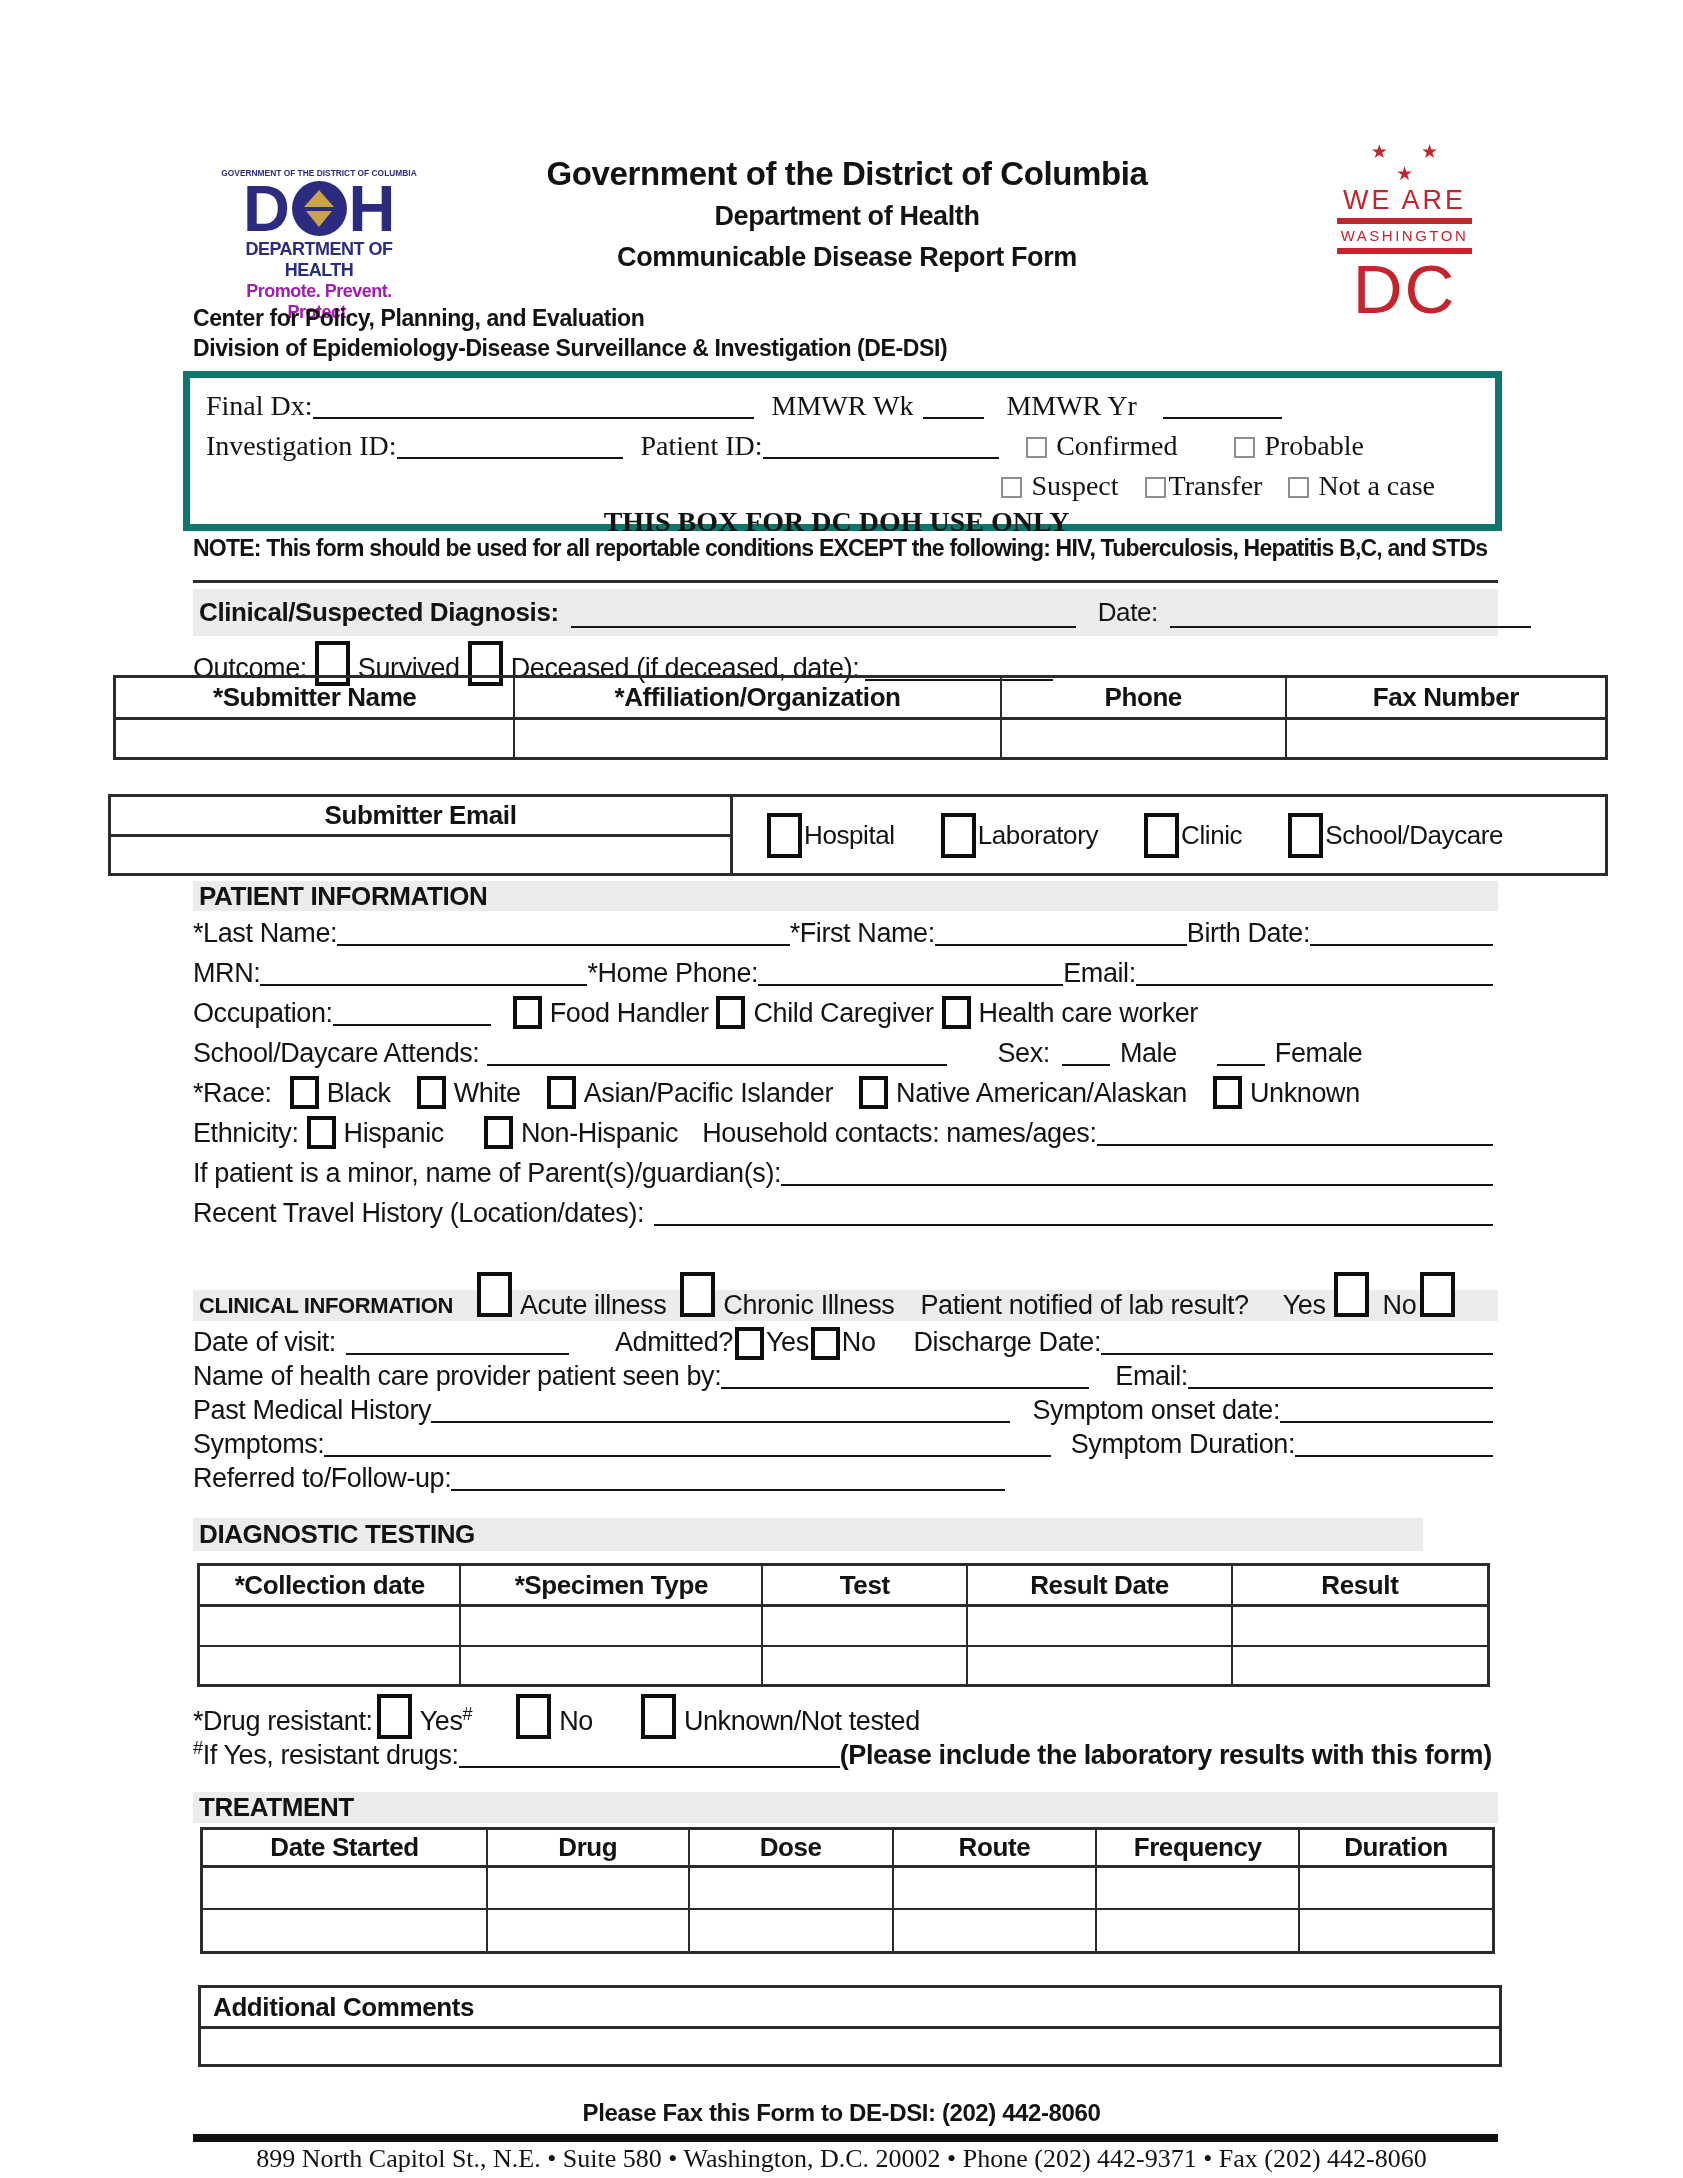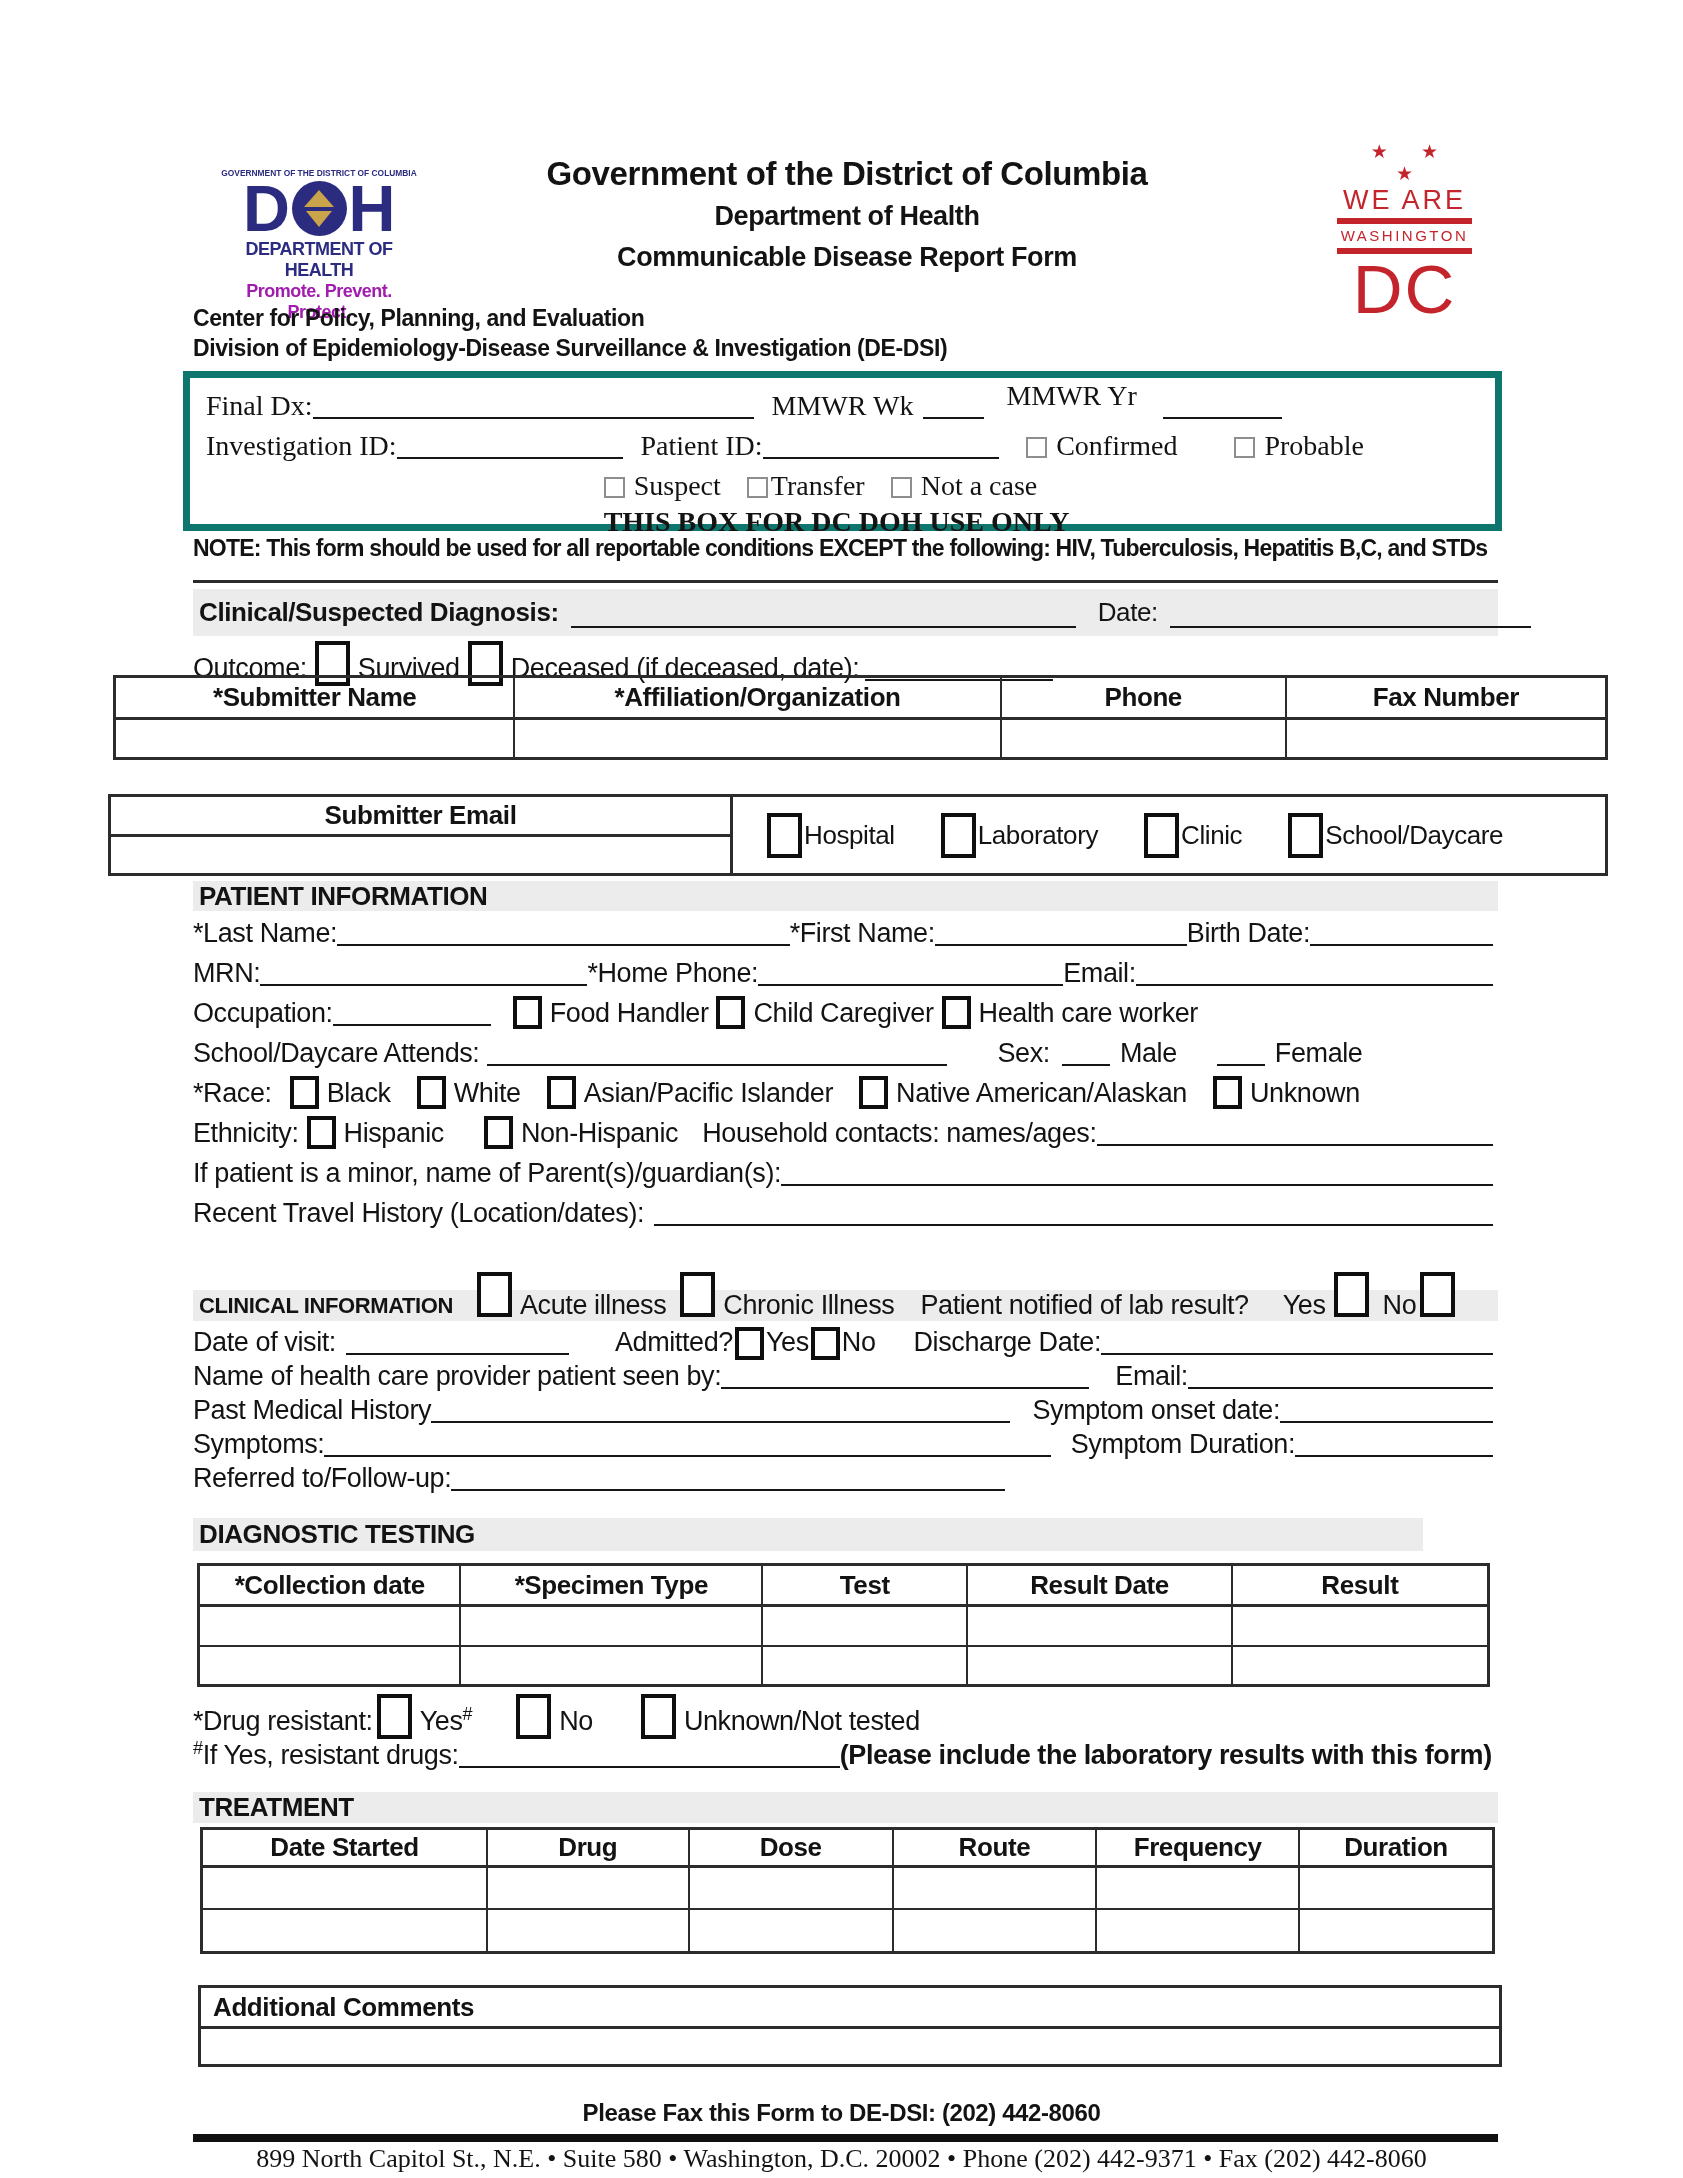--- a/index.html
+++ b/index.html
@@ -139,36 +139,36 @@
     <div>Center for Policy, Planning, and Evaluation</div>
     <div>Division of Epidemiology-Disease Surveillance &amp; Investigation (DE-DSI)</div>
   </div>
 
   <div class="abs dohbox" style="left:183px; top:371px; width:1319px; height:160px;">
     <div class="boxrow">
       <span class="lbl" style="margin-bottom:2px;">Final Dx:</span>
       <span class="u" style="width:441px;"></span>
       <span class="lbl" style="margin-left:18px; margin-bottom:2px;">MMWR Wk</span>
       <span class="u" style="width:61px; margin-left:10px;"></span>
-      <span class="lbl" style="margin-left:22px; margin-bottom:12px;">MMWR Yr</span>
+      <span class="lbl" style="margin-left:22px; margin-bottom:2px;">MMWR Yr</span>
       <span class="u" style="width:119px; margin-left:26px;"></span>
     </div>
     <div class="boxrow">
       <span class="lbl" style="margin-bottom:2px;">Investigation ID:</span>
       <span class="u" style="width:226px;"></span>
       <span class="lbl" style="margin-left:18px; margin-bottom:2px;">Patient ID:</span>
       <span class="u" style="width:236px;"></span>
       <span style="display:flex; align-items:flex-end; margin-left:auto; margin-right:103px;">
         <span class="sq"></span>
         <span class="lbl" style="margin-bottom:2px;">Confirmed</span>
         <span class="sq" style="margin-left:57px;"></span>
         <span class="lbl" style="margin-bottom:2px;">Probable</span>
       </span>
     </div>
-    <div class="boxrow" style="justify-content:center; padding-right:32px;">
+    <div class="boxrow" style="justify-content:flex-end; padding-right:32px;">
       <span class="sq"></span>
       <span class="lbl" style="margin-bottom:2px;">Suspect</span>
       <span class="sq" style="margin-left:26px; margin-right:3px;"></span>
       <span class="lbl" style="margin-bottom:2px;">Transfer</span>
       <span class="sq" style="margin-left:26px;"></span>
       <span class="lbl" style="margin-bottom:2px;">Not a case</span>
     </div>
     <div class="boxcaption">THIS BOX FOR DC DOH USE ONLY</div>
   </div>
 

